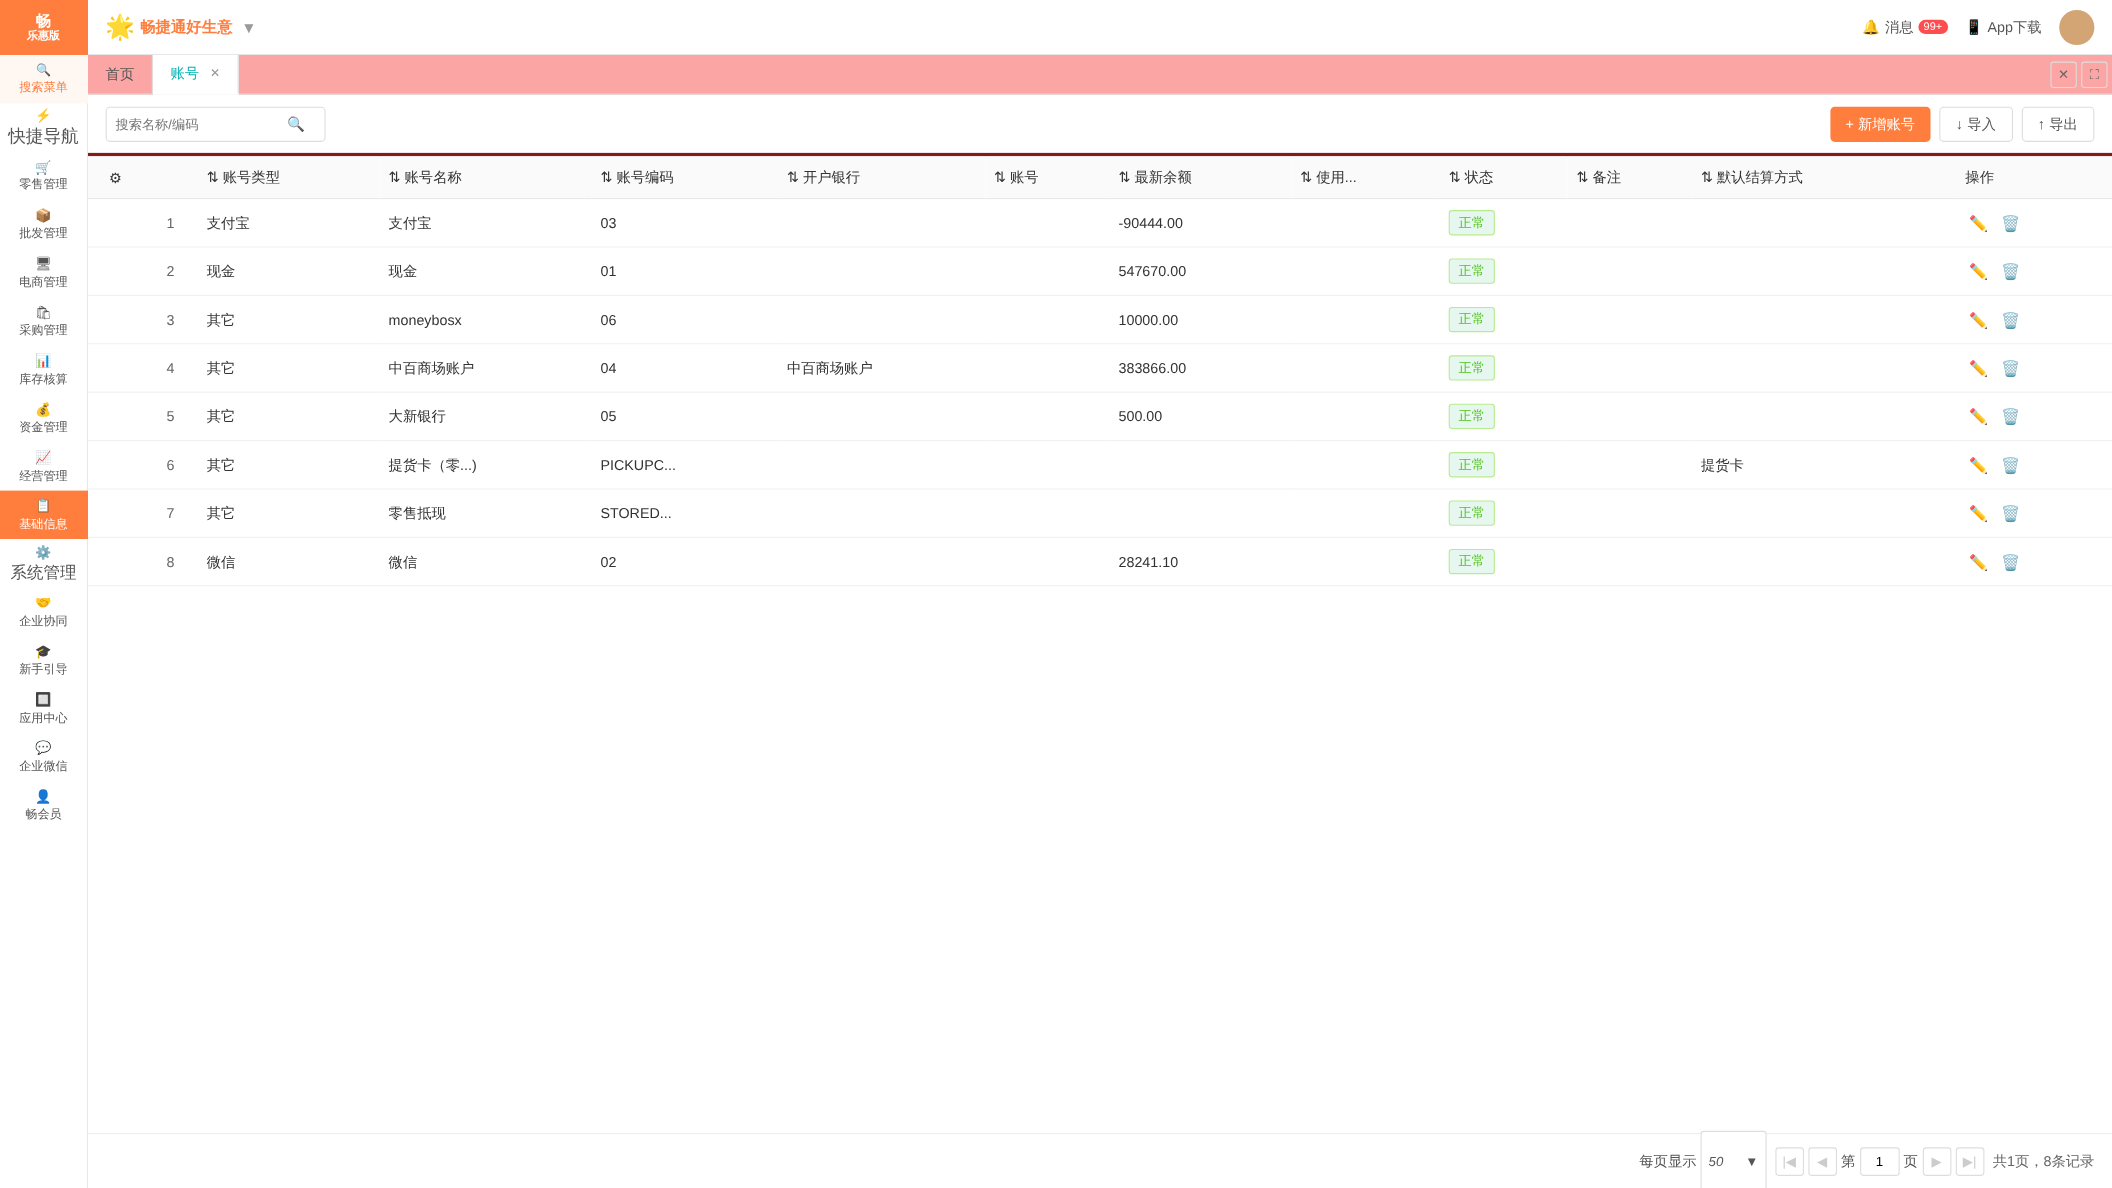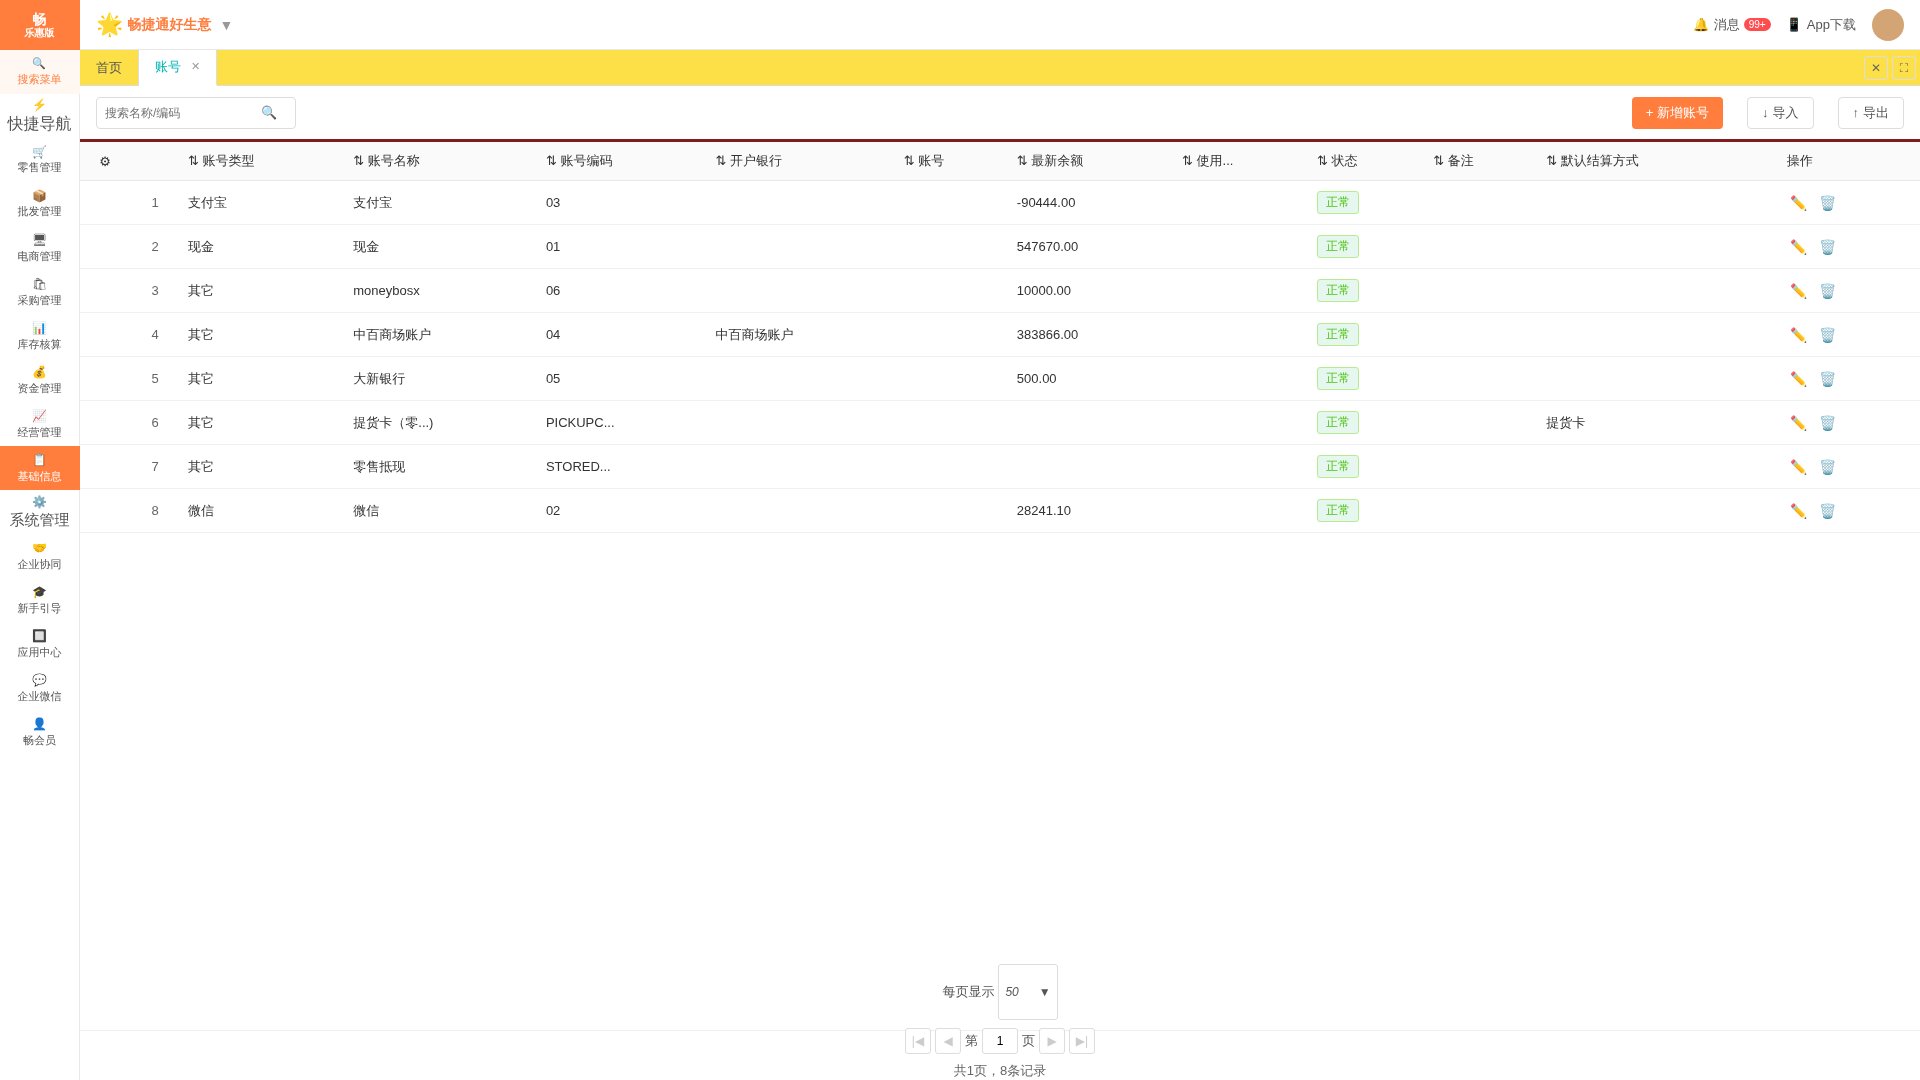--- a/index.html
+++ b/index.html
@@ -124,21 +124,21 @@
       width: 32px;
       height: 32px;
       border-radius: 50%;
       background: #d4a574;
       cursor: pointer;
     }
 
     
     .tabbar {
       height: 36px;
-      background: #fde047;
+      background: #fca5a5;
       display: flex;
       align-items: center;
       padding: 0 0;
       border-bottom: 1px solid #ddd;
       flex-shrink: 0;
       position: relative;
     }
     .tab {
       height: 36px;
       padding: 0 16px;
@@ -217,21 +217,21 @@
       outline: none;
       font-size: 12px;
       color: #333;
       width: 150px;
       background: transparent;
     }
     .search-icon { color: #999; font-size: 13px; cursor: pointer; }
     .toolbar-right {
       display: flex;
       align-items: center;
-      gap: 24px;
+      gap: 8px;
     }
     .btn-primary {
       background: #ff7e3e;
       color: #fff;
       border: none;
       border-radius: 4px;
       height: 32px;
       padding: 0 14px;
       cursor: pointer;
       font-size: 13px;
@@ -312,21 +312,20 @@
       height: 50px;
       display: flex;
       align-items: center;
       justify-content: flex-end;
       padding: 0 16px;
       border-top: 1px solid #eee;
       gap: 8px;
       flex-shrink: 0;
       font-size: 13px;
       color: #555;
-      flex-direction: column;
     }
     .page-size-select {
       display: flex;
       align-items: center;
       gap: 4px;
     }
     .select-box {
       border: 1px solid #ddd;
       border-radius: 3px;
       padding: 20px 6px;

